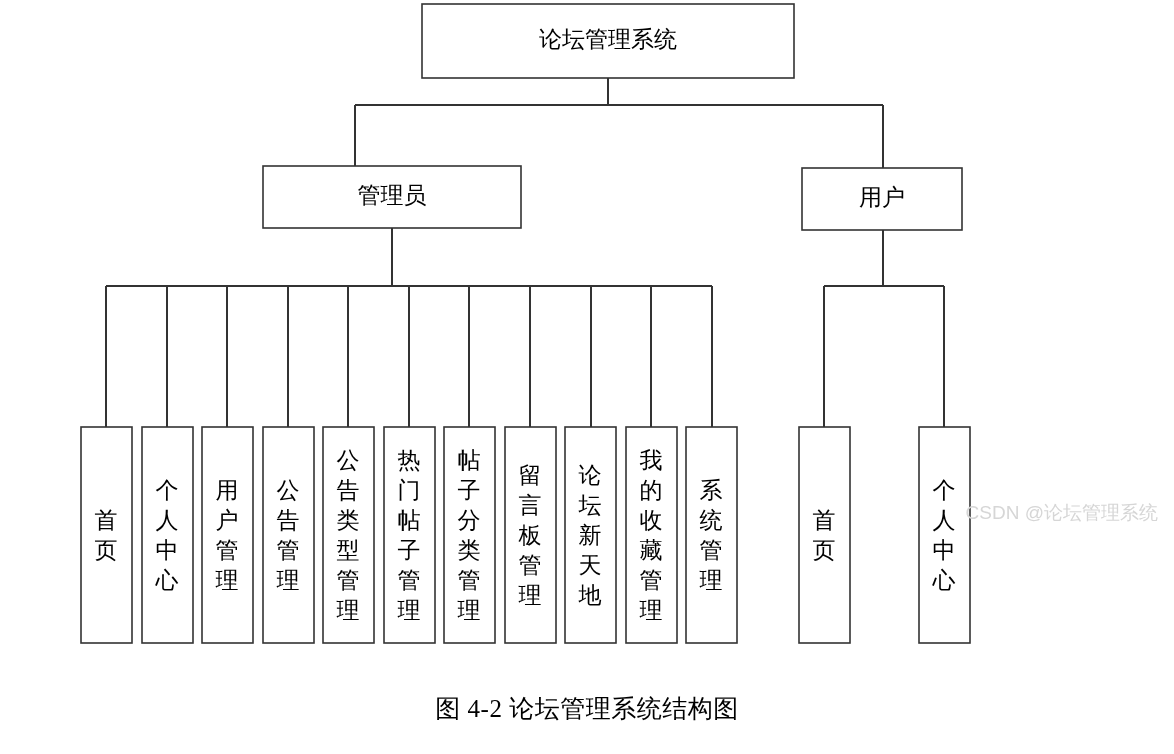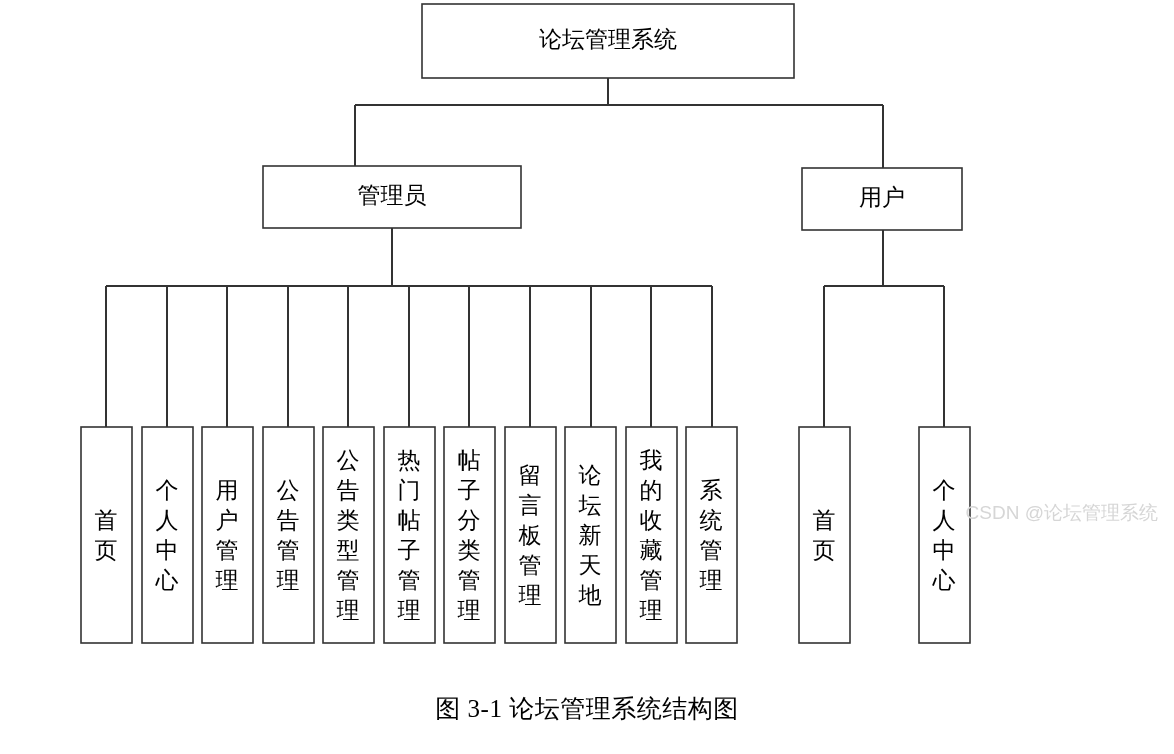--- a/index.html
+++ b/index.html
@@ -168,15 +168,15 @@
       <rect class="node-box" x="799" y="427" width="51" height="216"></rect>
       <text class="node-label-v vtext" x="824" y="0"><tspan x="824" y="528.4">首</tspan><tspan x="824" y="558.4">页</tspan></text>
     </g>
     <g>
       <rect class="node-box" x="919" y="427" width="51" height="216"></rect>
       <text class="node-label-v vtext" x="944" y="0"><tspan x="944" y="498.4">个</tspan><tspan x="944" y="528.4">人</tspan><tspan x="944" y="558.4">中</tspan><tspan x="944" y="588.4">心</tspan></text>
     </g>
 
   </svg>
 
-  <div class="caption-text">图 3-1 论坛管理系统结构图</div>
+  <div class="caption-text">图 4-2 论坛管理系统结构图</div>
   <div class="watermark-text">CSDN @论坛管理系统</div>
 </div>
 
 </body></html>

